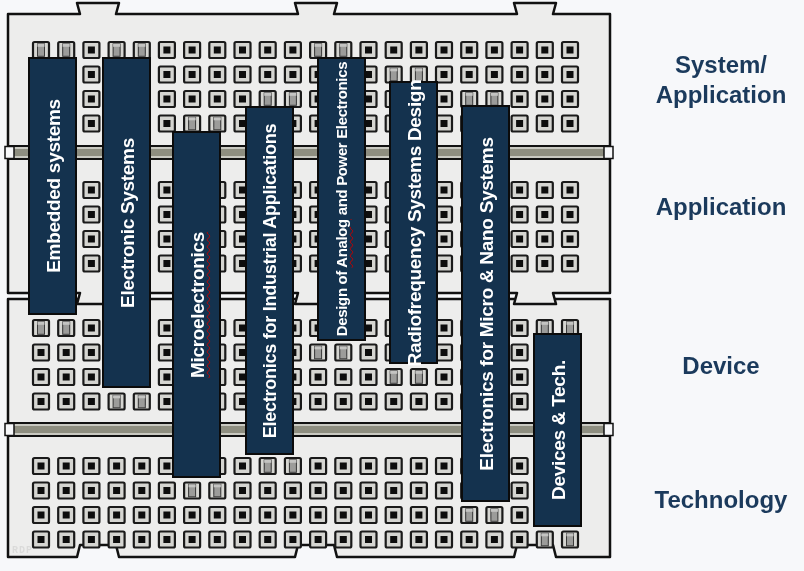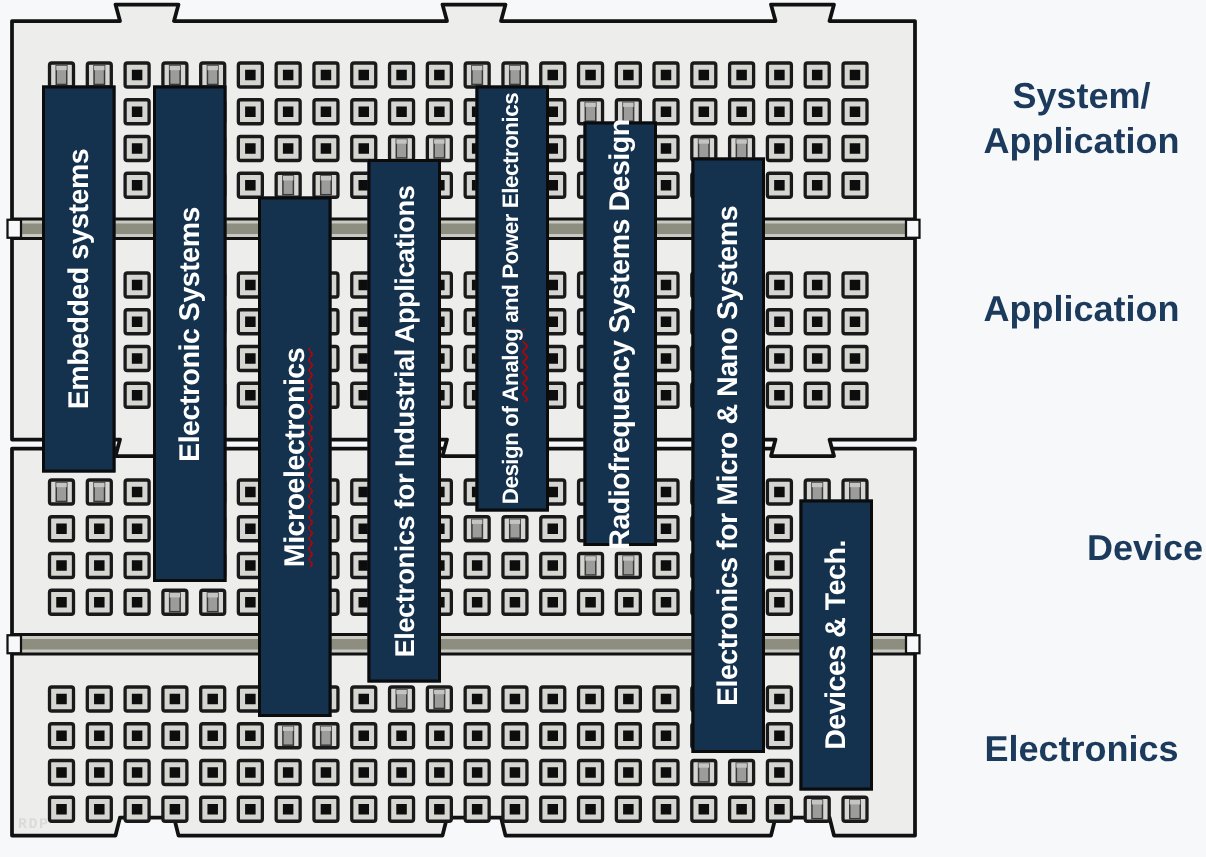--- a/index.html
+++ b/index.html
@@ -856,21 +856,21 @@
       </div>
     </div>
   <div id="levels">
       <div class="level-label" style="top: 50px;">
         <div>System/</div>
         <div>Application</div>
       </div>
       <div class="level-label" style="top: 192px;">
         <div>Application</div>
       </div>
-      <div class="level-label" style="top: 351px; text-align: right;">
+      <div class="level-label" style="top: 351px;">
         <div>Device</div>
       </div>
       <div class="level-label" style="top: 485px;">
-        <div>Electronics</div>
+        <div>Technology</div>
       </div>
     </div>
   <div class="watermark">RDP</div>
 </div>
 
 </body></html>

